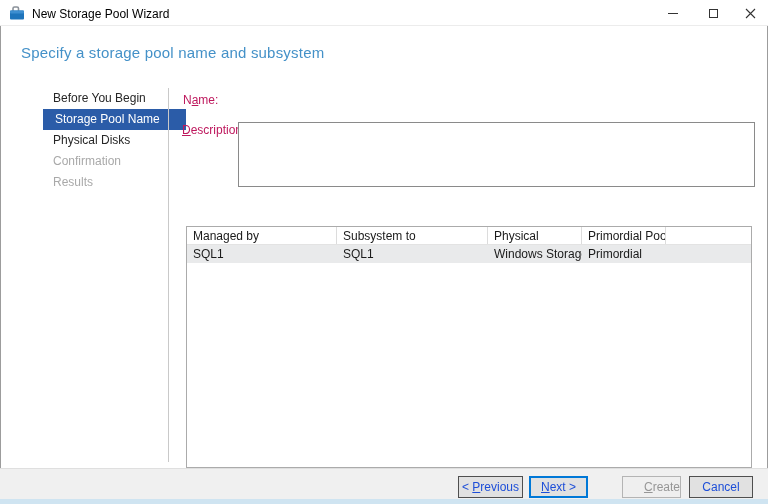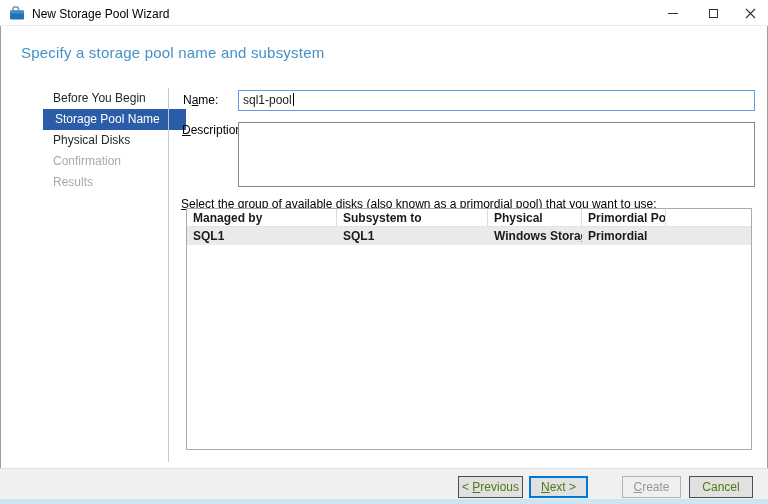--- a/index.html
+++ b/index.html
@@ -24,45 +24,45 @@
   
   .heading{ position:absolute; left:21px; top:44px; font-size:15px; font-weight:300;
     color:var(--accent-heading,#4491C8); letter-spacing:0.2px; }
   
   .sidebar{ position:absolute; left:43px; top:88px; width:143px; }
   .side-item{ height:21px; line-height:21px; padding-left:10px; color:#262626; cursor:default; }
   .side-item.selected{ background:var(--sidebar-selected,#2B5CA8); color:#fff;padding-left:12px; }
   .side-item.disabled{ color:#a9a9a9; }
   .v-divider{ position:absolute; left:168px; top:88px; width:1px; height:374px; background:#c9c9c9; }
   
-  .flabel{ position:absolute; color:#000000; }
+  .flabel{ position:absolute; color:#be185d; }
   .ak{ text-decoration:underline; }
   .name-input{ position:absolute; left:238px; top:90px; width:517px; height:21px;
     border:1px solid var(--focus-border,#5E9DE0); background:#fff;
     line-height:19px; padding-left:4px; }
   .caret{ display:inline-block; width:1px; height:13px; background:#000; vertical-align:-2px; margin-left:1px; }
   .desc-area{ position:absolute; left:238px; top:122px; width:517px; height:65px;
     border:1px solid #8a8a8a; background:#fff; }
   
-  .disks-table{ position:absolute; left:186px; top:208px; width:566px; height:242px;
-    border:1px solid #ababab; background:#fff;font-weight:bold; }
+  .disks-table{ position:absolute; left:186px; top:226px; width:566px; height:242px;
+    border:1px solid #ababab; background:#fff; }
   .thead{ display:flex; height:18px; border-bottom:1px solid #e3e3e3; }
   .th{ line-height:18px; padding-left:6px; border-right:1px solid #dcdcdc; overflow:hidden; white-space:nowrap; }
   .trow{ display:flex; height:18px; background:var(--row-selected,#E9EAEB); }
   .td{ line-height:18px; padding-left:6px; overflow:hidden; white-space:nowrap; }
   .c0{ width:150px; } .c1{ width:151px; } .c2{ width:94px; } .c3{ width:84px; } .c4{ flex:1; border-right:none; }
   
   .footer{ position:absolute; left:0; top:468px; width:100%; height:31px;
     background:#f0f0f0; border-top:1px solid #dfdfdf; }
   .btn{ position:absolute; top:7px; height:22px; background:#e1e1e1; border:1px solid #4f4f4f;
     font-size:12px; text-align:center; line-height:20px; cursor:default;
-    font-family:"Liberation Sans", sans-serif; color:#4d7c0f; }
+    font-family:"Liberation Sans", sans-serif; color:#1d4ed8; }
   .btn.prev{ left:458px; width:65px; }
   .btn.next{ left:529px; width:59px; border:2px solid var(--default-button-border,#0078D7); line-height:18px; }
-  .btn.create{ left:622px; width:59px; background:#efefef; border-color:#b4b4b4; color:#969696; }
+  .btn.create{ left:622px; width:59px; background:#efefef; border-color:#b4b4b4; color:#969696;text-align:right; }
   .btn.cancel{ left:689px; width:64px; }
   .bottom-strip{ position:absolute; left:0; top:499px; width:100%; height:5px;
     background:var(--bottom-strip,#CFE4F1); }
 </style>
 </head>
 <body>
 
 <div class="window">
 
   <div class="titlebar">
@@ -92,28 +92,24 @@
   <div class="sidebar">
     <div class="side-item">Before You Begin</div>
     <div class="side-item selected">Storage Pool Name</div>
     <div class="side-item">Physical Disks</div>
     <div class="side-item disabled">Confirmation</div>
     <div class="side-item disabled">Results</div>
   </div>
   <div class="v-divider"></div>
 
   <div class="flabel" style="left:183px; top:93px;"><span>N</span><span class="ak">a</span><span>me:</span></div>
-  <div class="name-input">
-    <span>sql1-pool</span><span class="caret"></span>
-  </div>
 
   <div class="flabel" style="left:182px; top:123px;"><span></span><span class="ak">D</span><span>escription:</span></div>
   <div class="desc-area"><span></span></div>
 
-  <div class="flabel" style="left:181px; top:197px;"><span></span><span class="ak">S</span><span>elect the group of available disks (also known as a primordial pool) that you want to use:</span></div>
 
   <div class="disks-table">
     <div class="thead">
       <div class="th c0">Managed by</div>
       <div class="th c1">Subsystem to</div>
       <div class="th c2">Physical</div>
       <div class="th c3">Primordial Pool</div>
       <div class="th c4"></div>
     </div>
     <div class="trow">

